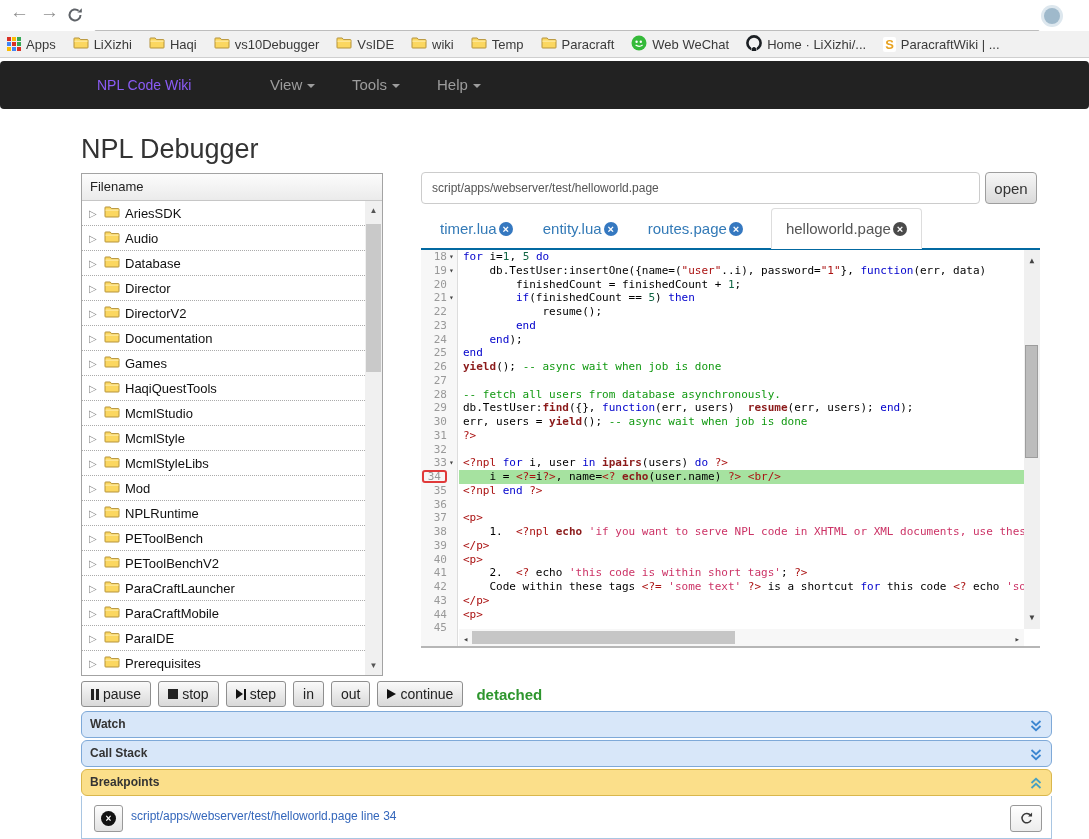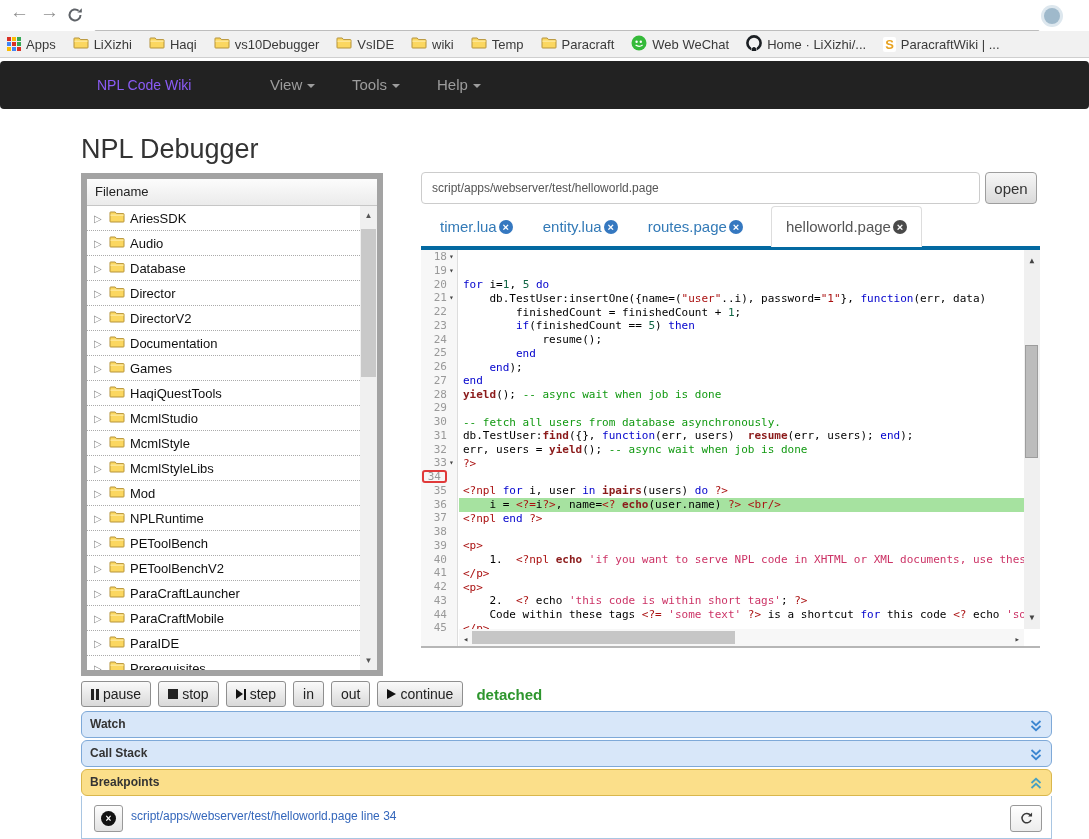--- a/index.html
+++ b/index.html
@@ -34,61 +34,61 @@
   .navbar{position:absolute;left:0;top:61px;width:1089px;height:48px;background:#222;border-radius:4px;}
   .brand{position:absolute;left:97px;top:0;line-height:48px;font-size:14px;color:#8b5cf6;}
   .navmenu{position:absolute;top:0;line-height:48px;font-size:15px;color:#9d9d9d;}
   .caret{display:inline-block;width:0;height:0;border-top:4px solid #9d9d9d;
          border-left:4px solid transparent;border-right:4px solid transparent;margin-left:5px;
          vertical-align:middle;}
 
   .page-title{position:absolute;left:81px;top:134px;font-size:27px;font-weight:400;color:#333;}
 
   
-  .tree{position:absolute;left:81px;top:173px;width:302px;height:503px;border:6px solid #a3a3a3;
+  .tree{position:absolute;left:81px;top:173px;width:302px;height:503px;border:1px solid #a3a3a3;
         box-sizing:border-box;background:#fff;}
   .tree-header{height:26px;background:linear-gradient(#fcfcfc,#ebebeb);border-bottom:1px solid #c6c6c6;
                font-size:13px;color:#222;line-height:26px;padding-left:8px;}
   .tree-rows{position:absolute;left:0;top:27px;right:17px;bottom:0;overflow:hidden;}
   .trow{height:25px;box-sizing:border-box;border-bottom:1px dotted #ababab;display:flex;
         align-items:center;padding-left:7px;gap:5px;}
   .expander{color:#8a8a8a;font-size:10px;width:10px;}
   .trow-label{font-size:13px;color:#101010;}
   .tree-scroll{position:absolute;top:27px;right:0;bottom:0;width:17px;background:#f0f0f0;}
   .ts-arrow{position:absolute;left:0;width:17px;text-align:center;font-size:8px;color:#555;}
   .ts-thumb{position:absolute;left:1px;width:15px;background:#c9c9c9;}
 
   
   .path-input{position:absolute;left:421px;top:172px;width:559px;height:32px;box-sizing:border-box;
               border:1px solid #ccc;border-radius:4px;padding:0 10px;font-size:12px;color:#555;
               font-family:"Liberation Sans",sans-serif;}
   .open-btn{position:absolute;left:985px;top:172px;width:52px;height:32px;border:1px solid #9e9e9e;
             border-radius:4px;background:linear-gradient(#f7f7f7,#dadada);font-size:15px;color:#333;
             font-family:"Liberation Sans",sans-serif;}
   .tabs{position:absolute;left:421px;top:207px;width:619px;height:43px;box-sizing:border-box;
-        border-bottom:4px solid #0369a1;display:flex;align-items:flex-end;padding-left:17px;}
+        border-bottom:2px solid #0369a1;display:flex;align-items:flex-end;padding-left:17px;}
   .tab{display:flex;align-items:center;font-size:15px;color:#337ab7;padding:11px 2px;margin-right:26px;
        white-space:nowrap;}
   .tab.active{background:#fff;border:1px solid #ddd;border-bottom:1px solid #fff;
               border-radius:4px 4px 0 0;color:#555;padding:11px 14px;margin-bottom:-1px;margin-right:0;}
   .closeico{width:14px;height:14px;border-radius:50%;background:#3578c0;color:#fff;font-size:11px;
             line-height:14px;text-align:center;margin-left:2px;font-weight:bold;}
   .tab.active .closeico{background:#4a4a4a;}
 
   .editor{position:absolute;left:421px;top:250px;width:619px;height:396px;background:#fff;
           border-bottom:2px solid #b6b6b6;font-family:"DejaVu Sans Mono",monospace;font-size:11px;
           line-height:13.75px;}
   .gutter{position:absolute;left:0;top:0;width:37px;height:100%;background:#f7f7f7;
           border-right:1px solid #ddd;box-sizing:border-box;overflow:hidden;}
   .gcell{height:13.75px;display:flex;justify-content:flex-end;align-items:center;padding-right:1px;}
   .gnum{color:#999;}
   .bpbox{display:inline-flex;align-items:center;border:2px solid #e03a3a;border-radius:3px;
          padding:0 4px;height:13px;box-sizing:border-box;margin-left:-6px;}
   .gfold{width:9px;font-size:8px;color:#444;text-align:center;}
-  .code{position:absolute;left:38px;top:0;right:16px;bottom:17px;overflow:hidden;margin-top:28px;}
+  .code{position:absolute;left:38px;top:0;right:16px;bottom:17px;overflow:hidden;}
   .cline{height:13.75px;white-space:pre;padding-left:4px;color:#000;}
   .cline.hl{background:#a6e2a0;}
   .c-kw{color:#0000cc;}
   .c-num{color:#116644;}
   .c-str{color:#aa1111;}
   .c-str2{color:#cc3366;}
   .c-cm{color:#119911;}
   .c-bi{color:#8b1a1a;font-weight:bold;}
   .c-tag{color:#aa1111;}
   .vscroll{position:absolute;right:0;top:0;width:16px;height:379px;background:#f0f0f0;}

